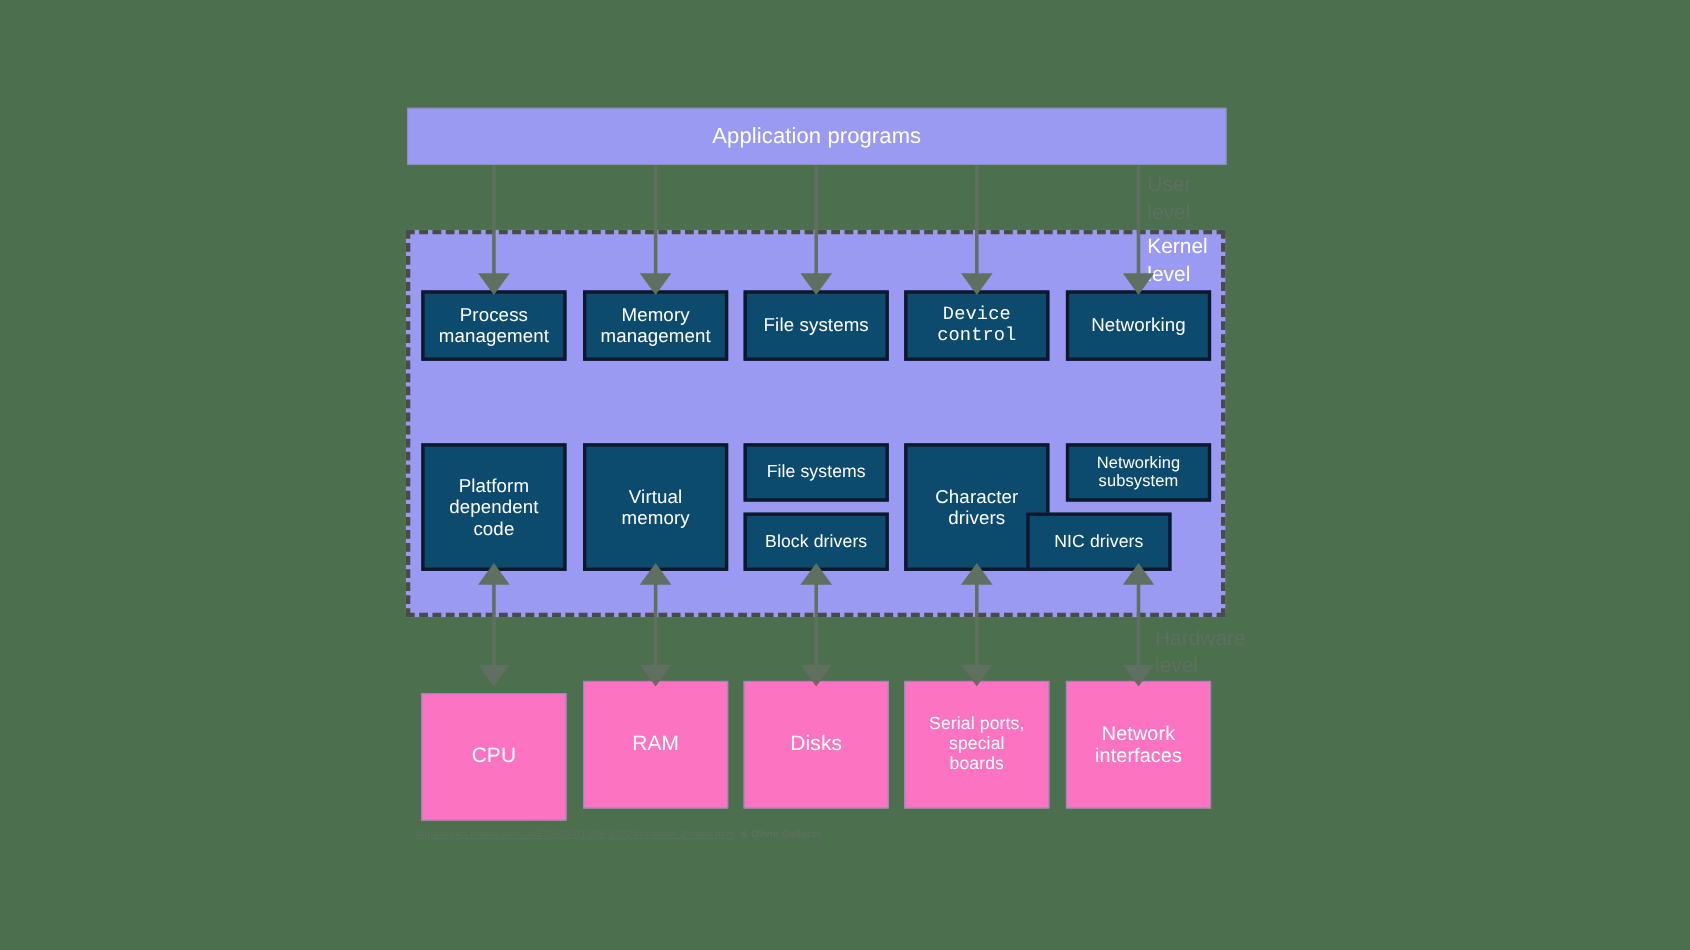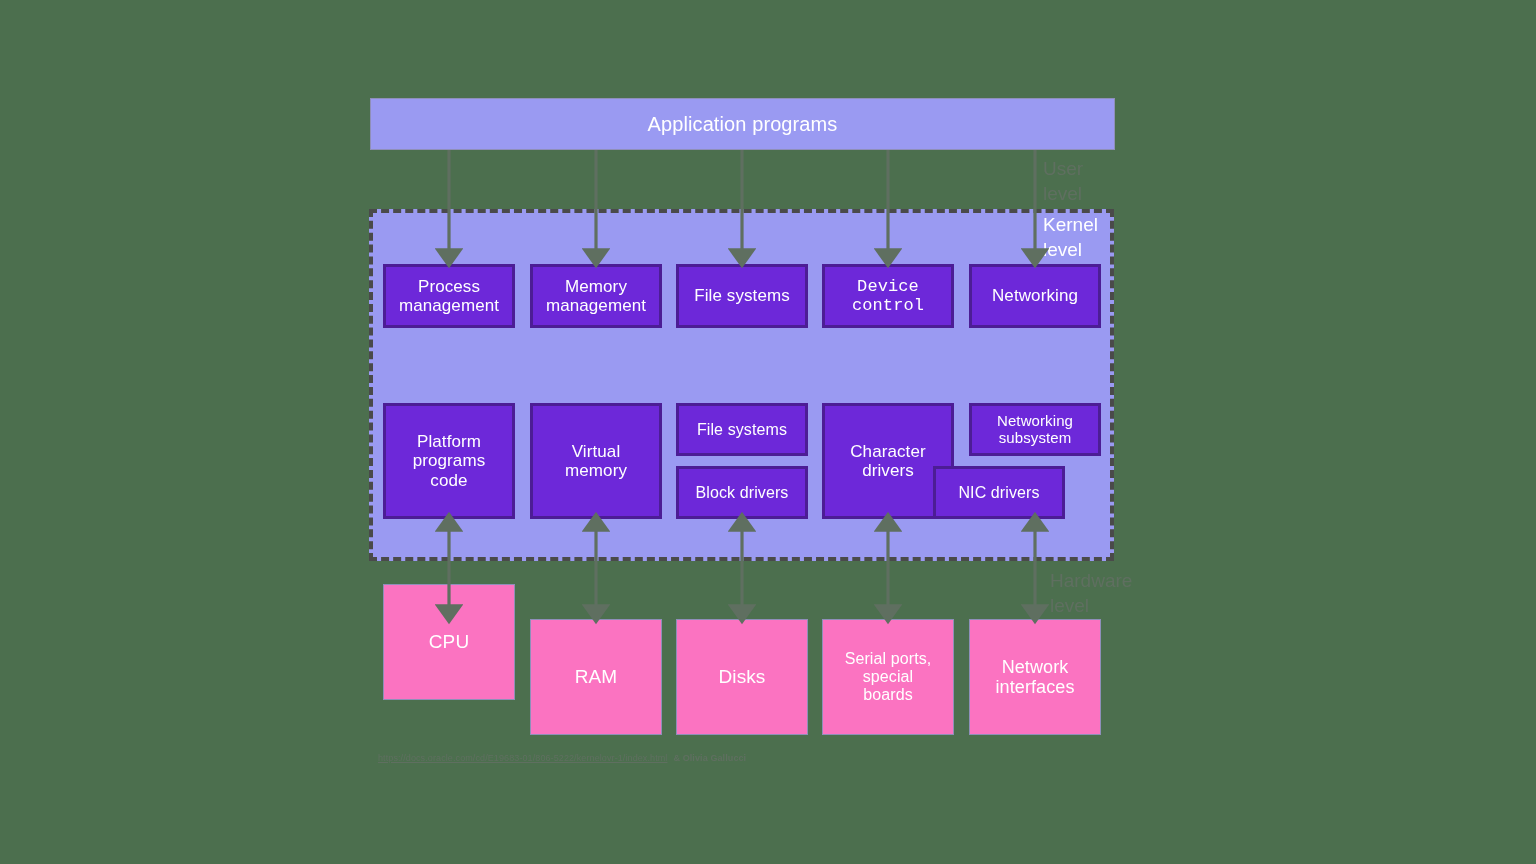--- a/index.html
+++ b/index.html
@@ -50,22 +50,22 @@
     left: 369px;
     top: 209px;
     width: 745px;
     height: 352px;
     background: #9a9af2;
     border: 4px dashed #4a4a4a;
     box-sizing: border-box;
   }
   
   .cyan {
-    background: #6d28d9;
-    border: 3px solid #4c1d95;
+    background: #0c4a6e;
+    border: 3px solid #0f172a;
     font-size: 17px;
   }
   .cyan.small { font-size: 16px; }
   
   .pink {
     background: #fb73c1;
     border: 1.5px solid #8f8fb9;
     font-size: 19px;
   }
   
@@ -128,21 +128,21 @@
   <div class="box cyan" style="left:822px;  top:264px; width:132px; height:64px;font-family:Liberation Mono, monospace;">
     <span style="white-space:pre-line">Device
 control</span>
   </div>
   <div class="box cyan" style="left:969px;  top:264px; width:132px; height:64px;">
     <span style="white-space:pre-line">Networking</span>
   </div>
 
   <div class="box cyan" style="left:383px;  top:403px; width:132px; height:116px;">
     <span style="white-space:pre-line">Platform
-programs
+dependent
 code</span>
   </div>
   <div class="box cyan" style="left:530px;  top:403px; width:132px; height:116px;">
     <span style="white-space:pre-line">Virtual
 memory</span>
   </div>
   <div class="box cyan small" style="left:676px; top:403px; width:132px; height:53px;">
     <span style="white-space:pre-line">File systems</span>
   </div>
   <div class="box cyan small" style="left:676px; top:466px; width:132px; height:53px;">
@@ -153,21 +153,21 @@
 drivers</span>
   </div>
   <div class="box cyan small" style="left:969px; top:403px; width:132px; height:53px; font-size:15px;">
     <span style="white-space:pre-line">Networking
 subsystem</span>
   </div>
   <div class="box cyan small" style="left:933px; top:466px; width:132px; height:53px;">
     <span style="white-space:pre-line">NIC drivers</span>
   </div>
 
-  <div class="box pink" style="left:383px;  top:584px; width:132px; height:116px;">
+  <div class="box pink" style="left:383px;  top:630px; width:132px; height:116px;">
     <span style="white-space:pre-line">CPU</span>
   </div>
   <div class="box pink" style="left:676px;  top:619px; width:132px; height:116px;">
     <span style="white-space:pre-line">Disks</span>
   </div>
   <div class="box pink" style="left:530px;  top:619px; width:132px; height:116px;">
     <span style="white-space:pre-line">RAM</span>
   </div>
   <div class="box pink" style="left:822px;  top:619px; width:132px; height:116px; font-size:16px;">
     <span style="white-space:pre-line">Serial ports,

